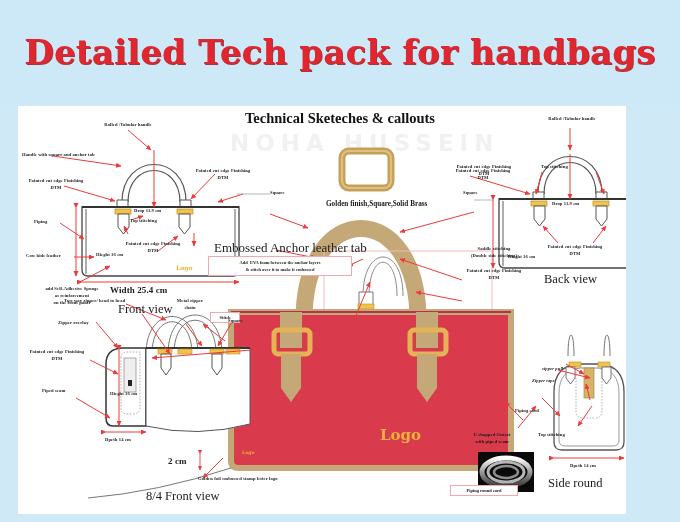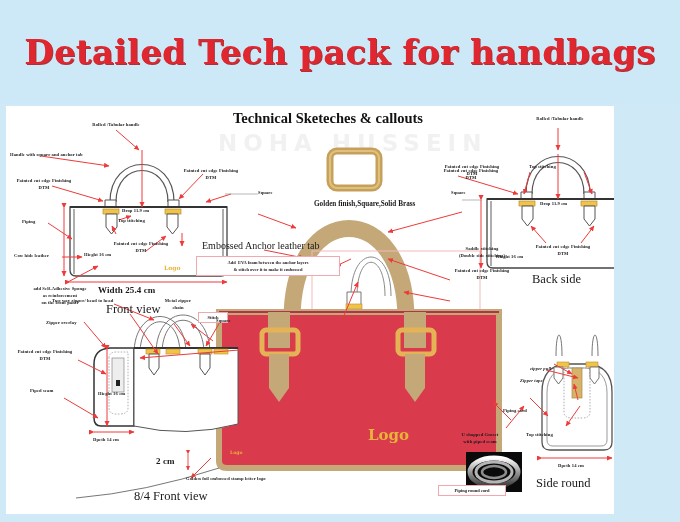--- a/index.html
+++ b/index.html
@@ -22,21 +22,21 @@
     font-weight:bold;
     font-size:34px;
     color:#e0262f;
     letter-spacing:.2px;
     text-shadow:1px 1px 0 #a8333a;
     white-space:nowrap;
   }
 
   
   .sheet{
-    position:absolute;left:6px;top:106px;width:608px;height:408px;
+    position:absolute;left:18px;top:106px;width:608px;height:408px;
     background:#ffffff;
     overflow:hidden;
   }
   .sheet-head{
     position:absolute;left:0;top:4px;width:668px;text-align:center;
     font-family:"Liberation Serif", serif;
     font-weight:bold;font-size:14.5px;color:#111;
   }
   
   .sheet-head span{position:relative;left:-12px;}
@@ -78,21 +78,21 @@
     border:1px solid #f0a9ae;
     background:#fff;
     font-family:"Liberation Serif", serif;
     font-weight:bold;
     font-size:4.5px;color:#1a1a1a;
     padding:2px 3px;line-height:1.6;text-align:center;white-space:pre;
   }
   .emb{
     position:absolute;
     font-family:"Liberation Serif", serif;
-    font-size:10px;color:#1a1a1a;white-space:nowrap;
+    font-size:13px;color:#1a1a1a;white-space:nowrap;
   }
   .brass{
     position:absolute;
     font-family:"Liberation Serif", serif;
     font-weight:bold;font-size:7.2px;color:#1a1a1a;white-space:nowrap;
   }
   .logo-txt{
     position:absolute;
     font-family:"DejaVu Serif", serif;
     font-weight:bold;color:#e8b33a;white-space:nowrap;margin-left:36px;
@@ -349,21 +349,21 @@
     <div class="logo-txt" style="left:188px;top:344px;font-size:4.6px;">Logo</div>
 
     <div class="lbl c" style="left:510px;top:10px;width:88px;">Rolled /Tabular handle</div>
     <div class="lbl c" style="left:424px;top:58px;width:84px;">Painted cut edge Finishing
 DTM</div>
     <div class="lbl" style="left:523px;top:58px;">Top stitching</div>
     <div class="lbl" style="left:534px;top:95px;">Drop 11.9 cm</div>
     <div class="lbl c" style="left:502px;top:138px;width:110px;">Painted cut edge Finishing
 DTM</div>
     <div class="lbl" style="left:490px;top:148px;">Hieght 16 cm</div>
-    <div class="viewname" style="left:526px;top:166px;">Back side</div>
+    <div class="viewname" style="left:526px;top:166px;">Back view</div>
 
     <div class="lbl" style="left:46px;top:192px;">Two way zipper/ head to head</div>
     <div class="lbl c" style="left:146px;top:192px;width:52px;">Metal zipper
 chain</div>
     <div class="lbl" style="left:40px;top:214px;">Zipper overlay</div>
     <div class="lbl c" style="left:2px;top:243px;width:74px;">Painted cut edge Finishing
 DTM</div>
     <div class="lbl" style="left:24px;top:282px;">Piped seam</div>
     <div class="lbl" style="left:92px;top:285px;">Hieght 16 cm</div>
     <div class="lbl" style="left:87px;top:331px;">Dpeth 14 cm</div>

